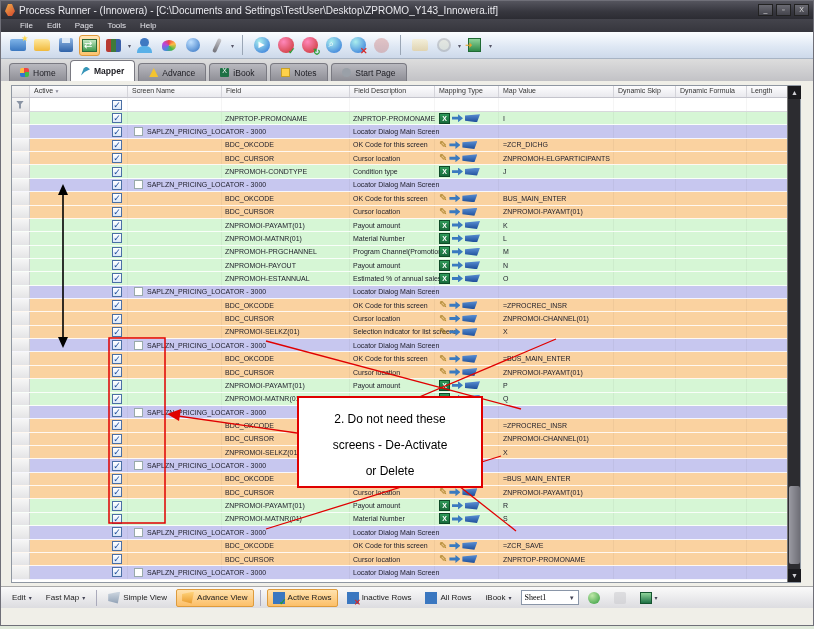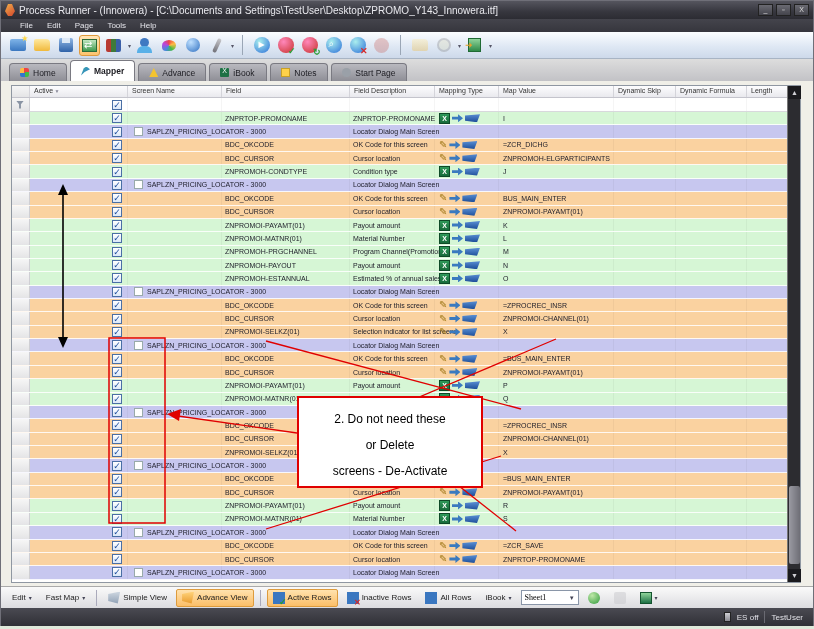--- a/index.html
+++ b/index.html
@@ -915,22 +915,22 @@
     <line x1="265" y1="340" x2="520" y2="408" stroke="#e00000" stroke-width="1.3"></line>
     <line x1="555" y1="338" x2="350" y2="425" stroke="#e00000" stroke-width="1.3"></line>
     <line x1="296" y1="432" x2="170" y2="414" stroke="#e00000" stroke-width="1.3"></line>
     <polygon points="166,413 180,408 178,420" fill="#e00000"></polygon>
     <line x1="500" y1="455" x2="265" y2="528" stroke="#e00000" stroke-width="1.3"></line>
     <line x1="420" y1="455" x2="515" y2="530" stroke="#e00000" stroke-width="1.3"></line>
   </svg>
 
   <div class="callout callout2">
     <div>2. Do not need these</div>
+    <div>screens - De-Activate</div>
     <div>or Delete</div>
-    <div>screens - De-Activate</div>
   </div>
 
   <div class="btoolbar" id="btoolbar">
       <span class="bt-btn">
         <span>Edit</span>
         <span class="bt-caret">▾</span>
       </span>
       <span class="bt-btn">
         <span>Fast Map</span>
         <span class="bt-caret">▾</span>
@@ -970,20 +970,14 @@
       </span>
       <span class="bt-btn">
         <span class="bt-ic bi-dis"></span>
       </span>
       <span class="bt-btn">
         <span class="bt-ic bi-excel"></span>
         <span class="bt-caret">▾</span>
       </span>
     </div>
 
-  <div class="statusbar">
-    <span class="sb-ic"></span>
-    <span class="sb-text">ES off</span>
-    <span class="sb-sep"></span>
-    <span class="sb-text">TestUser</span>
-  </div>
 
 </div>
 
 </body></html>

